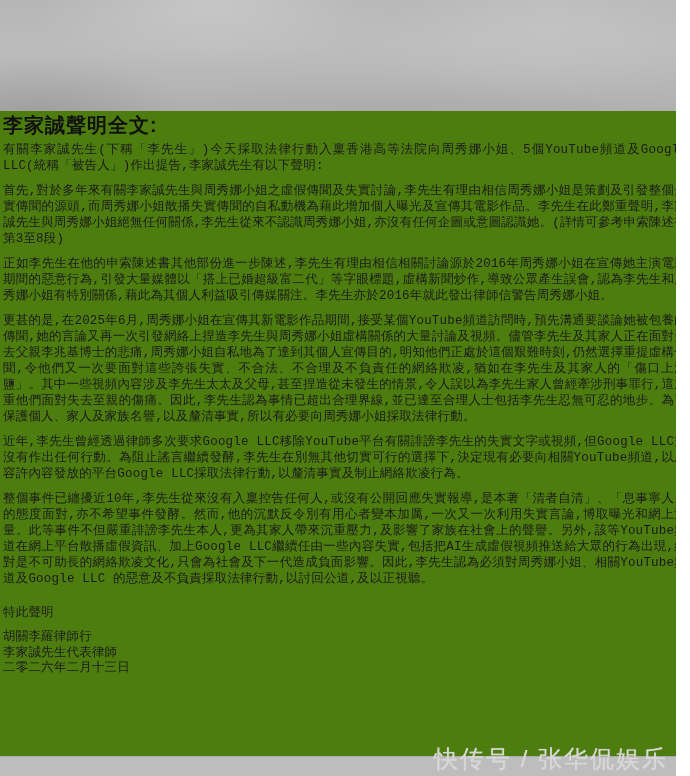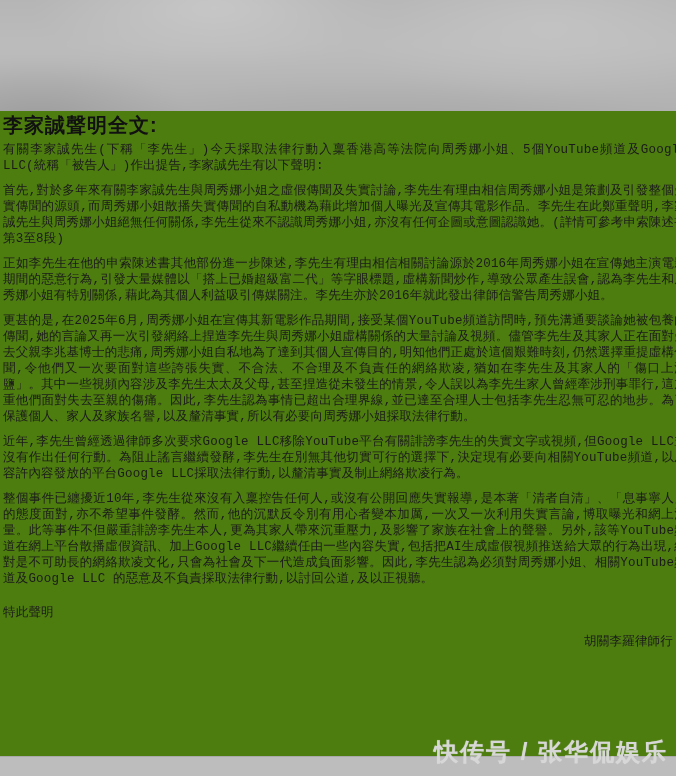--- a/index.html
+++ b/index.html
@@ -62,42 +62,42 @@
     font-size: 12.5px;
     line-height: 16px;
     text-align: justify;
     letter-spacing: 0.2px;
     font-family: Liberation Mono, monospace;
   }
   .doc .closing {
     margin-top: 18px;
   }
   .signature p {
-    margin: 14px;
+    margin: 0;
     line-height: 15.5px;
-    text-align: right;
+    text-align: left;
   }
 
   
   .bottom-bar {
     position: absolute;
     left: 0;
     bottom: 0;
     width: 690px;
     height: 19px;
     background: #bdbdbd;
     border-top: 1px solid #a9a9a9;
   }
   .watermark {
     position: absolute;
     right: 8px;
-    bottom: 8px;
+    bottom: 1px;
     font-family: "Liberation Sans", "DejaVu Sans", sans-serif;
     font-size: 24px;
-    font-weight: 700;
+    font-weight: 400;
     letter-spacing: 2px;
     color: #d7d7d7;
     text-shadow: 0 0 1px rgba(255,255,255,0.5);
     white-space: nowrap;
   }
 </style>
 </head>
 <body>
 
 <div class="page">
@@ -115,19 +115,21 @@
         <p>正如李先生在他的申索陳述書其他部份進一步陳述,李先生有理由相信相關討論源於2016年周秀娜小姐在宣傳她主演電影期間的惡意行為,引發大量媒體以「搭上已婚超級富二代」等字眼標題,虛構新聞炒作,導致公眾產生誤會,認為李先生和周秀娜小姐有特別關係,藉此為其個人利益吸引傳媒關注。李先生亦於2016年就此發出律師信警告周秀娜小姐。</p>
         <p>更甚的是,在2025年6月,周秀娜小姐在宣傳其新電影作品期間,接受某個YouTube頻道訪問時,預先溝通要談論她被包養的傳聞,她的言論又再一次引發網絡上捏造李先生與周秀娜小姐虛構關係的大量討論及視頻。儘管李先生及其家人正在面對失去父親李兆基博士的悲痛,周秀娜小姐自私地為了達到其個人宣傳目的,明知他們正處於這個艱難時刻,仍然選擇重提虛構傳聞,令他們又一次要面對這些誇張失實、不合法、不合理及不負責任的網絡欺凌,猶如在李先生及其家人的「傷口上灑鹽」。其中一些視頻內容涉及李先生太太及父母,甚至捏造從未發生的情景,令人誤以為李先生家人曾經牽涉刑事罪行,這加重他們面對失去至親的傷痛。因此,李先生認為事情已超出合理界線,並已達至合理人士包括李先生忍無可忍的地步。為了保護個人、家人及家族名譽,以及釐清事實,所以有必要向周秀娜小姐採取法律行動。</p>
         <p>近年,李先生曾經透過律師多次要求Google LLC移除YouTube平台有關誹謗李先生的失實文字或視頻,但Google LLC並沒有作出任何行動。為阻止謠言繼續發酵,李先生在別無其他切實可行的選擇下,決定現有必要向相關YouTube頻道,以及容許內容發放的平台Google LLC採取法律行動,以釐清事實及制止網絡欺凌行為。</p>
         <p>整個事件已纏擾近10年,李先生從來沒有入稟控告任何人,或沒有公開回應失實報導,是本著「清者自清」、「息事寧人」的態度面對,亦不希望事件發酵。然而,他的沉默反令別有用心者變本加厲,一次又一次利用失實言論,博取曝光和網上流量。此等事件不但嚴重誹謗李先生本人,更為其家人帶來沉重壓力,及影響了家族在社會上的聲譽。另外,該等YouTube頻道在網上平台散播虛假資訊、加上Google LLC繼續任由一些內容失實,包括把AI生成虛假視頻推送給大眾的行為出現,絕對是不可助長的網絡欺凌文化,只會為社會及下一代造成負面影響。因此,李先生認為必須對周秀娜小姐、相關YouTube頻道及Google LLC 的惡意及不負責採取法律行動,以討回公道,及以正視聽。</p>
       </div>
 
     <p class="closing">特此聲明</p>
 
     <div class="signature">
       <p>胡關李羅律師行</p>
+      <p>李家誠先生代表律師</p>
+      <p>二零二六年二月十三日</p>
     </div>
   </div>
 
   <div class="bottom-bar"></div>
   <div class="watermark">快传号 / 张华侃娱乐</div>
 
 </div>
 
 </body></html>

